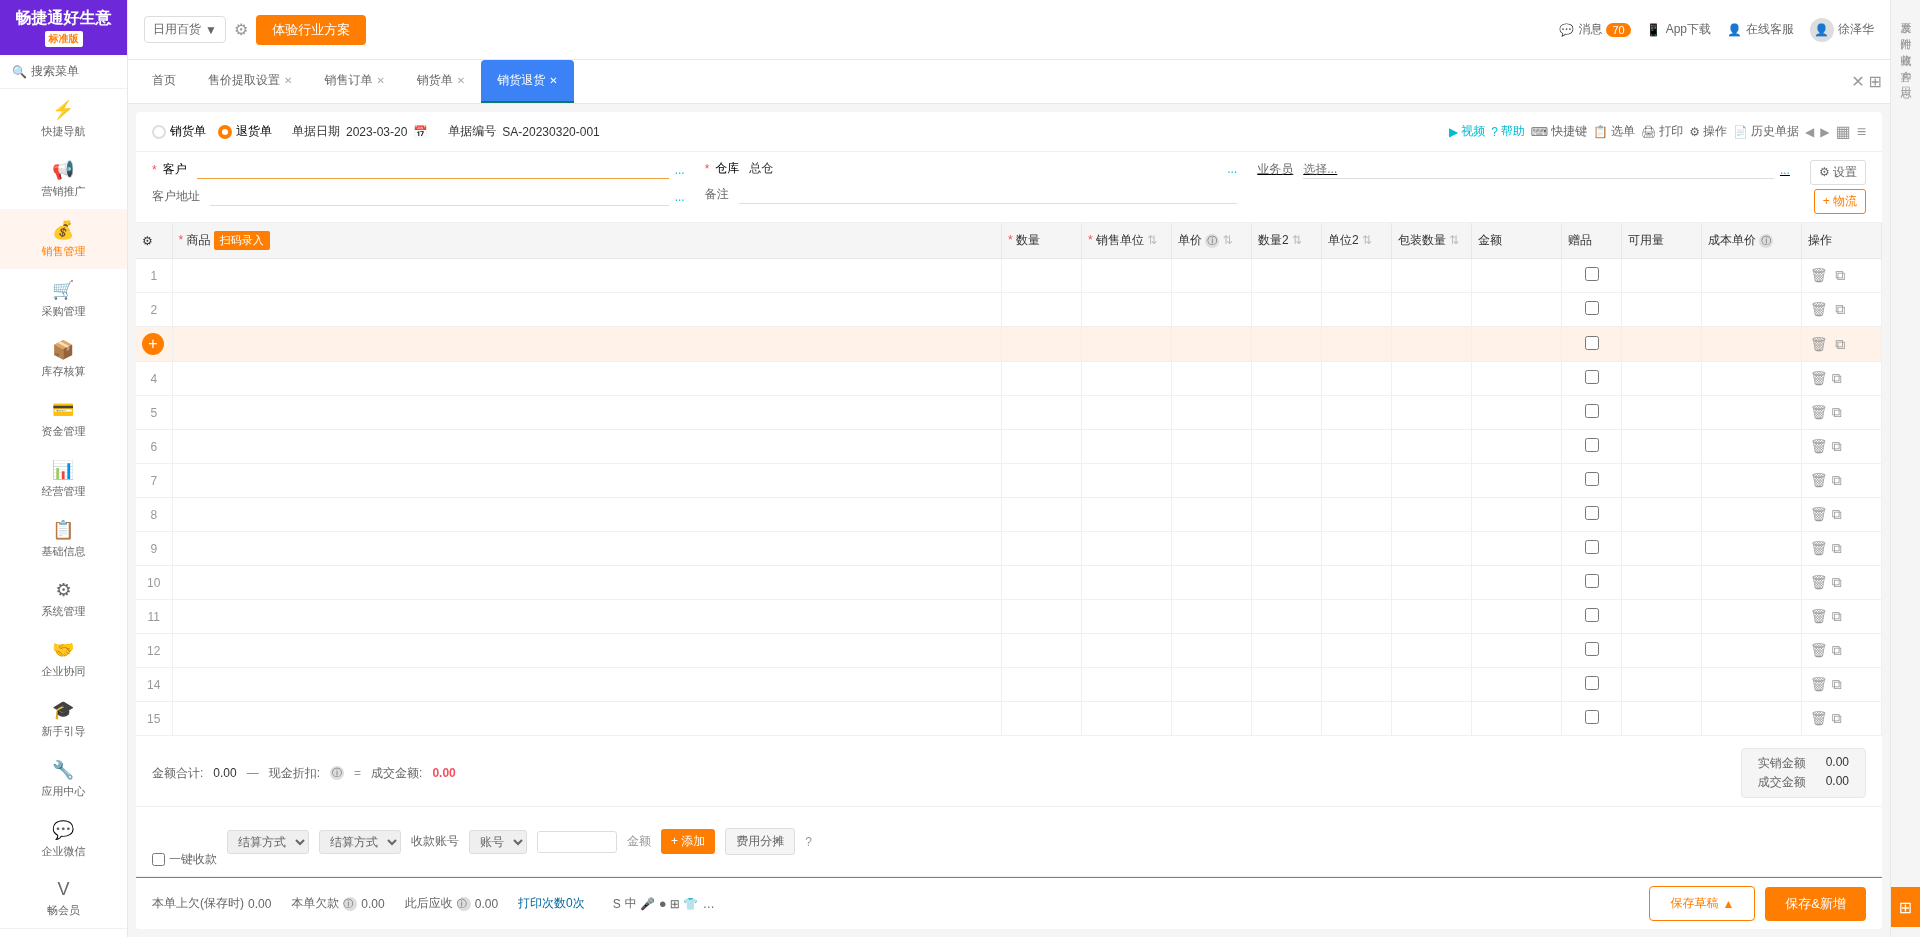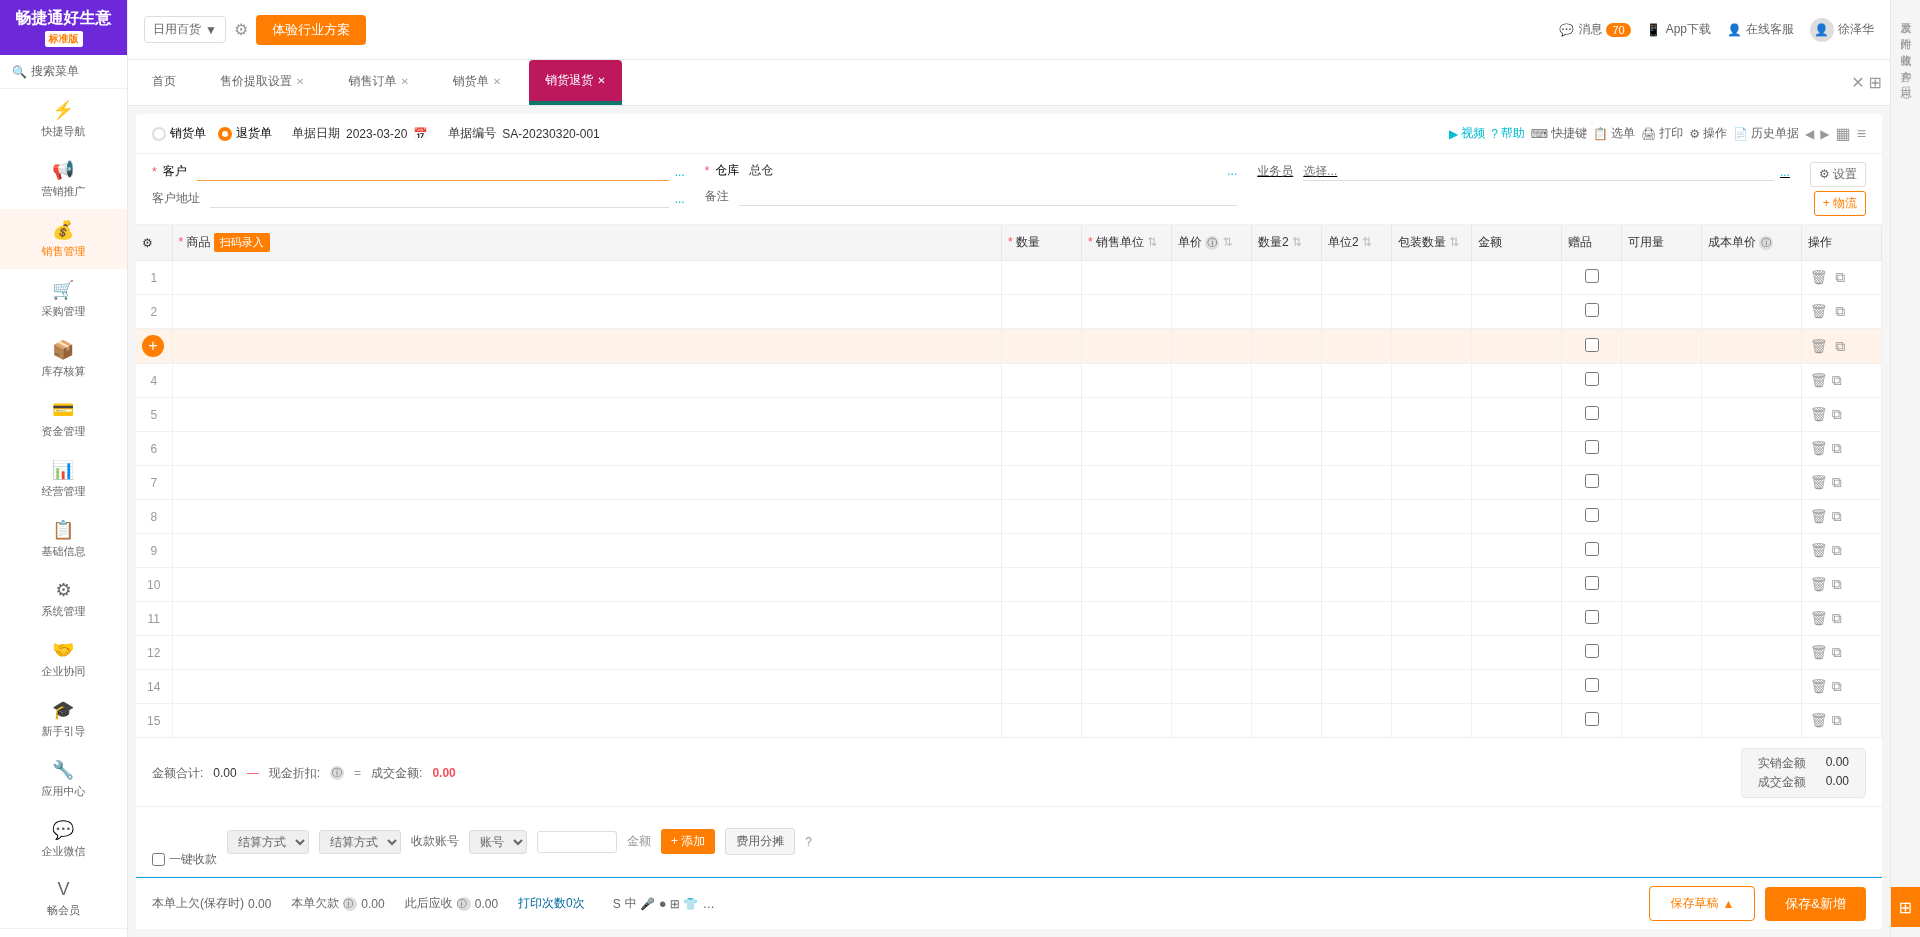--- a/index.html
+++ b/index.html
@@ -23,23 +23,23 @@
     
     .header { height: 60px; background: #fff; display: flex; align-items: center; padding: 0 16px; border-bottom: 1px solid #e8e8e8; justify-content: space-between; flex-shrink: 0; }
     .header-left { display: flex; align-items: center; gap: 8px; }
     .header-select { border: 1px solid #ddd; border-radius: 4px; padding: 4px 8px; color: #666; background: #fff; display: flex; align-items: center; gap: 4px; cursor: pointer; }
     .header-btn-exp { background: #ff7d00; color: white; border: none; padding: 6px 16px; border-radius: 4px; cursor: pointer; font-size: 13px; }
     .header-right { display: flex; align-items: center; gap: 16px; color: #666; }
     .header-right .badge { background: #ff7d00; color: white; border-radius: 10px; padding: 1px 6px; font-size: 11px; }
     .header-right-item { display: flex; align-items: center; gap: 4px; cursor: pointer; }
     
     
-    .tabs { background: #fff; display: flex; align-items: center; border-bottom: 1px solid #e8e8e8; padding: 0 8px; flex-shrink: 0; gap: 12px; }
+    .tabs { background: #fff; display: flex; align-items: center; border-bottom: 1px solid #e8e8e8; padding: 0 8px; flex-shrink: 0; }
     .tab { padding: 12px 16px; cursor: pointer; color: #666; display: flex; align-items: center; gap: 4px; border-bottom: 2px solid transparent; }
-    .tab.active { color: #fff; background: #be185d; border-radius: 4px 4px 0 0; border-bottom: 4px solid #0f766e; }
+    .tab.active { color: #fff; background: #3b82f6; border-radius: 4px 4px 0 0; border-bottom: 2px solid #0f766e; }
     .tab .close { font-size: 10px; color: #aaa; cursor: pointer; }
     .tab.active .close { color: #fff; }
     .tab-close-all { margin-left: auto; display: flex; gap: 4px; align-items: center; color: #999; }
     
     
     .content { flex: 1; background: #f5f5f5; overflow: hidden; display: flex; flex-direction: column; }
     .content-inner { background: #fff; margin: 8px; flex: 1; display: flex; flex-direction: column; overflow: hidden; border-radius: 4px; }
     
     
     .form-header { padding: 10px 16px; border-bottom: 1px solid #f0f0f0; display: flex; align-items: center; gap: 20px; flex-shrink: 0; }

